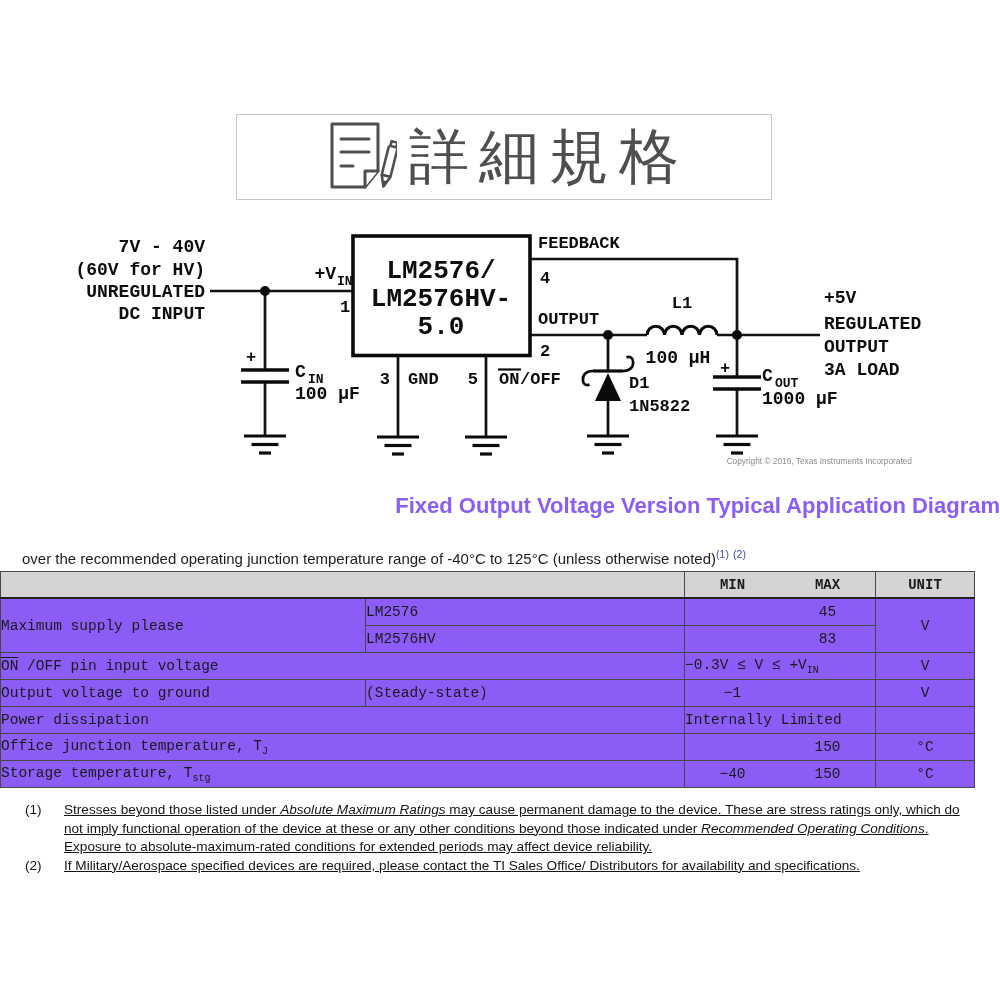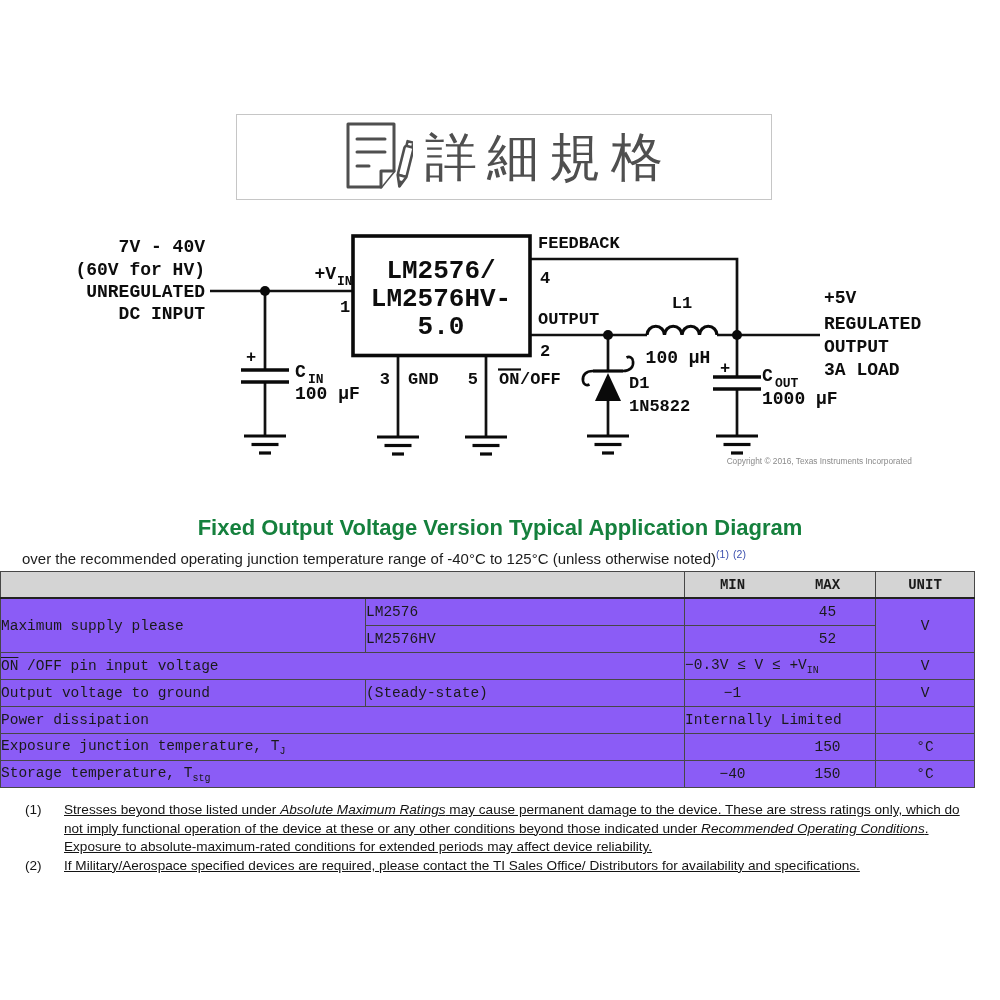--- a/index.html
+++ b/index.html
@@ -10,39 +10,39 @@
   .abs{position:absolute;}
 
   
   .title-box{
     left:236px;top:114px;width:534px;height:84px;
     border:1px solid #c6c6c6;
     display:flex;align-items:center;justify-content:center;gap:12px;
     background:#fff;
   }
   .title-text{
-    font-size:52px;line-height:1;color:#4f4f4f;letter-spacing:10px;
+    font-size:60px;line-height:1;color:#4f4f4f;letter-spacing:10px;
     font-weight:400;white-space:nowrap;
   }
 
   
   svg text{font-family:"Liberation Mono","DejaVu Sans Mono",monospace;font-weight:bold;fill:#0d0d0d;}
   svg .w{stroke:#111;stroke-width:2.7;fill:none;}
   svg .plate{stroke:#0a0a0a;stroke-width:3.4;fill:none;}
   svg .gnd{stroke:#0a0a0a;stroke-width:3.2;fill:none;}
   svg .lbl{font-size:17px;}
   svg .lbl18{font-size:18px;}
   svg .sub{font-size:13px;}
   svg .ictext{font-size:26px;}
   svg .tiny{font-family:"Liberation Sans",sans-serif;font-weight:400;font-size:8.3px;fill:#8a8a8a;}
 
   
   .caption{
-    left:0;top:515px;width:1000px;text-align:center;
-    font-size:22px;font-weight:bold;color:#15803d;
+    left:0;top:493px;width:1000px;text-align:right;
+    font-size:22px;font-weight:bold;color:#8b5cf6;
   }
   .intro{
     left:22px;top:548px;font-size:15px;color:#1c1c1c;
   }
   .intro sup{color:#3c50ae;font-size:10.5px;}
 
   
   table.ratings{
     position:absolute;left:0;top:571px;width:974px;
     border-collapse:collapse;table-layout:fixed;
@@ -246,21 +246,21 @@
             <span>45</span>
           </div>
     </td>
     <td class="unit" rowspan="2">V</td>
   </tr>
   <tr>
     <td class="p">LM2576HV</td>
     <td>
       <div class="mm">
             <span></span>
-            <span>52</span>
+            <span>83</span>
           </div>
     </td>
   </tr>
   <tr>
     <td class="p" colspan="2"><span class="ovl">ON</span><span> /OFF pin input voltage</span></td>
     <td>
       <span class="mm-full"><span>−0.3V ≤ V ≤ +V</span><sub class="tsub">IN</sub></span>
     </td>
     <td class="unit">V</td>
   </tr>
@@ -276,21 +276,21 @@
     <td class="unit">V</td>
   </tr>
   <tr>
     <td class="p" colspan="2">Power dissipation</td>
     <td>
           <span class="mm-full">Internally Limited</span>
         </td>
     <td class="unit"></td>
   </tr>
   <tr>
-    <td class="p" colspan="2"><span>Exposure junction temperature, T</span><sub class="tsub">J</sub></td>
+    <td class="p" colspan="2"><span>Office junction temperature, T</span><sub class="tsub">J</sub></td>
     <td>
       <div class="mm">
             <span></span>
             <span>150</span>
           </div>
     </td>
     <td class="unit">°C</td>
   </tr>
   <tr>
     <td class="p" colspan="2"><span>Storage temperature, T</span><sub class="tsub">stg</sub></td>

